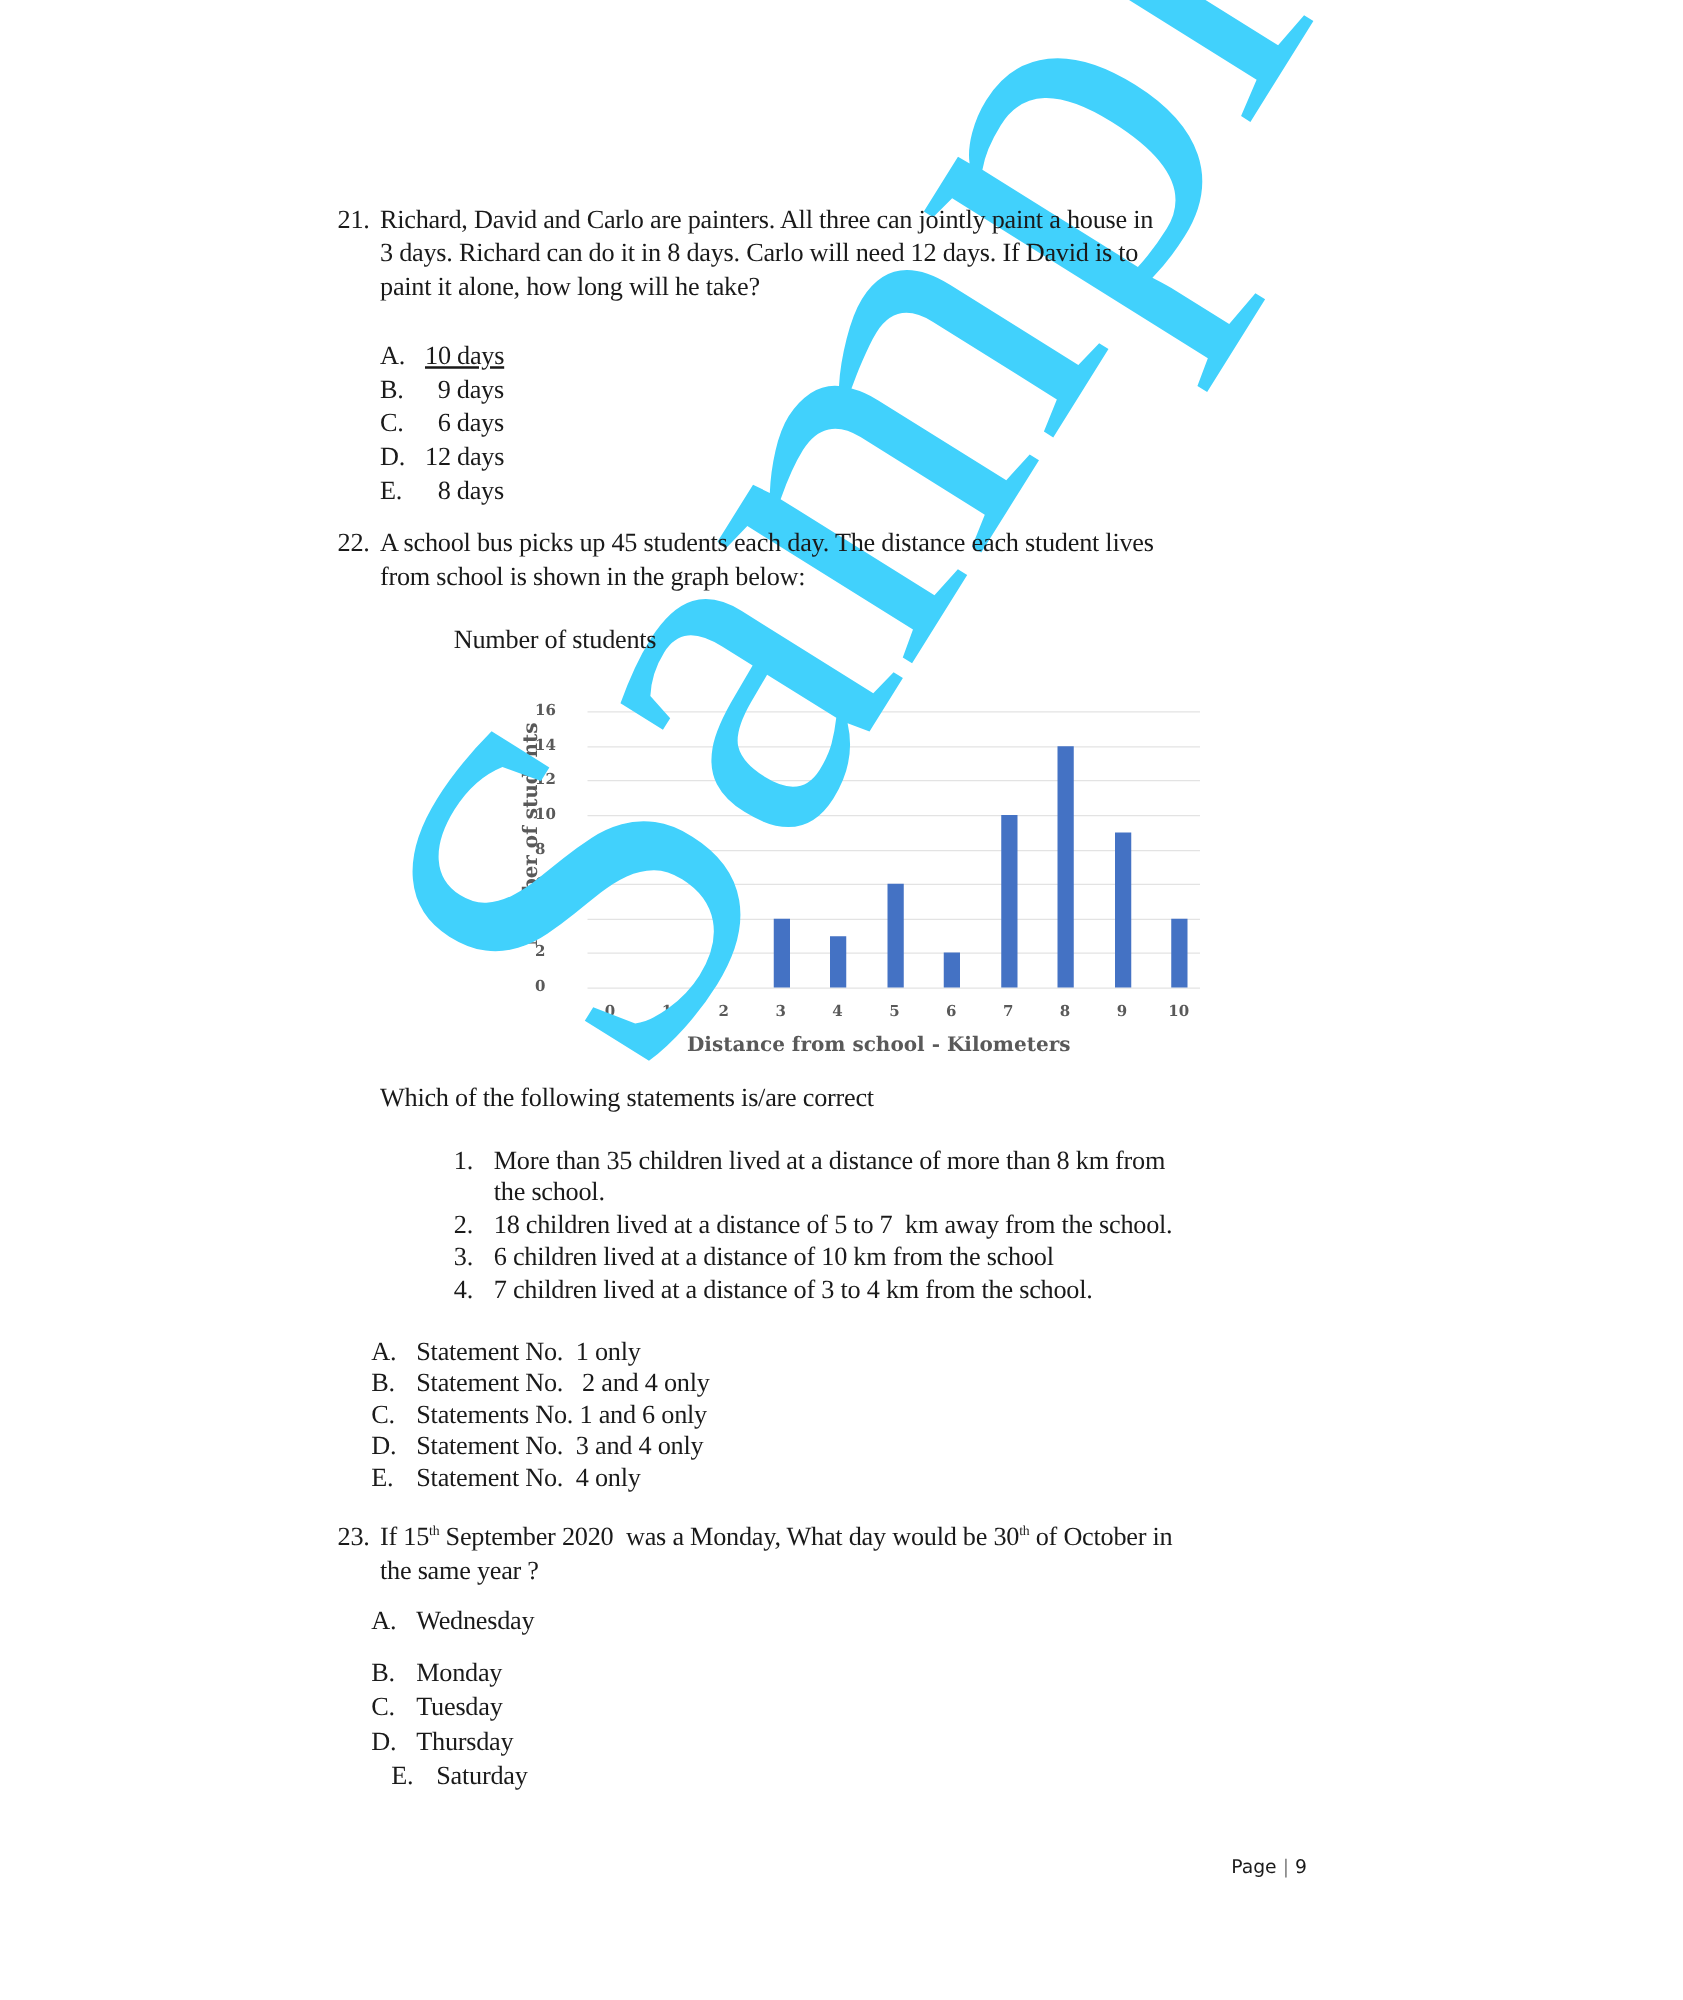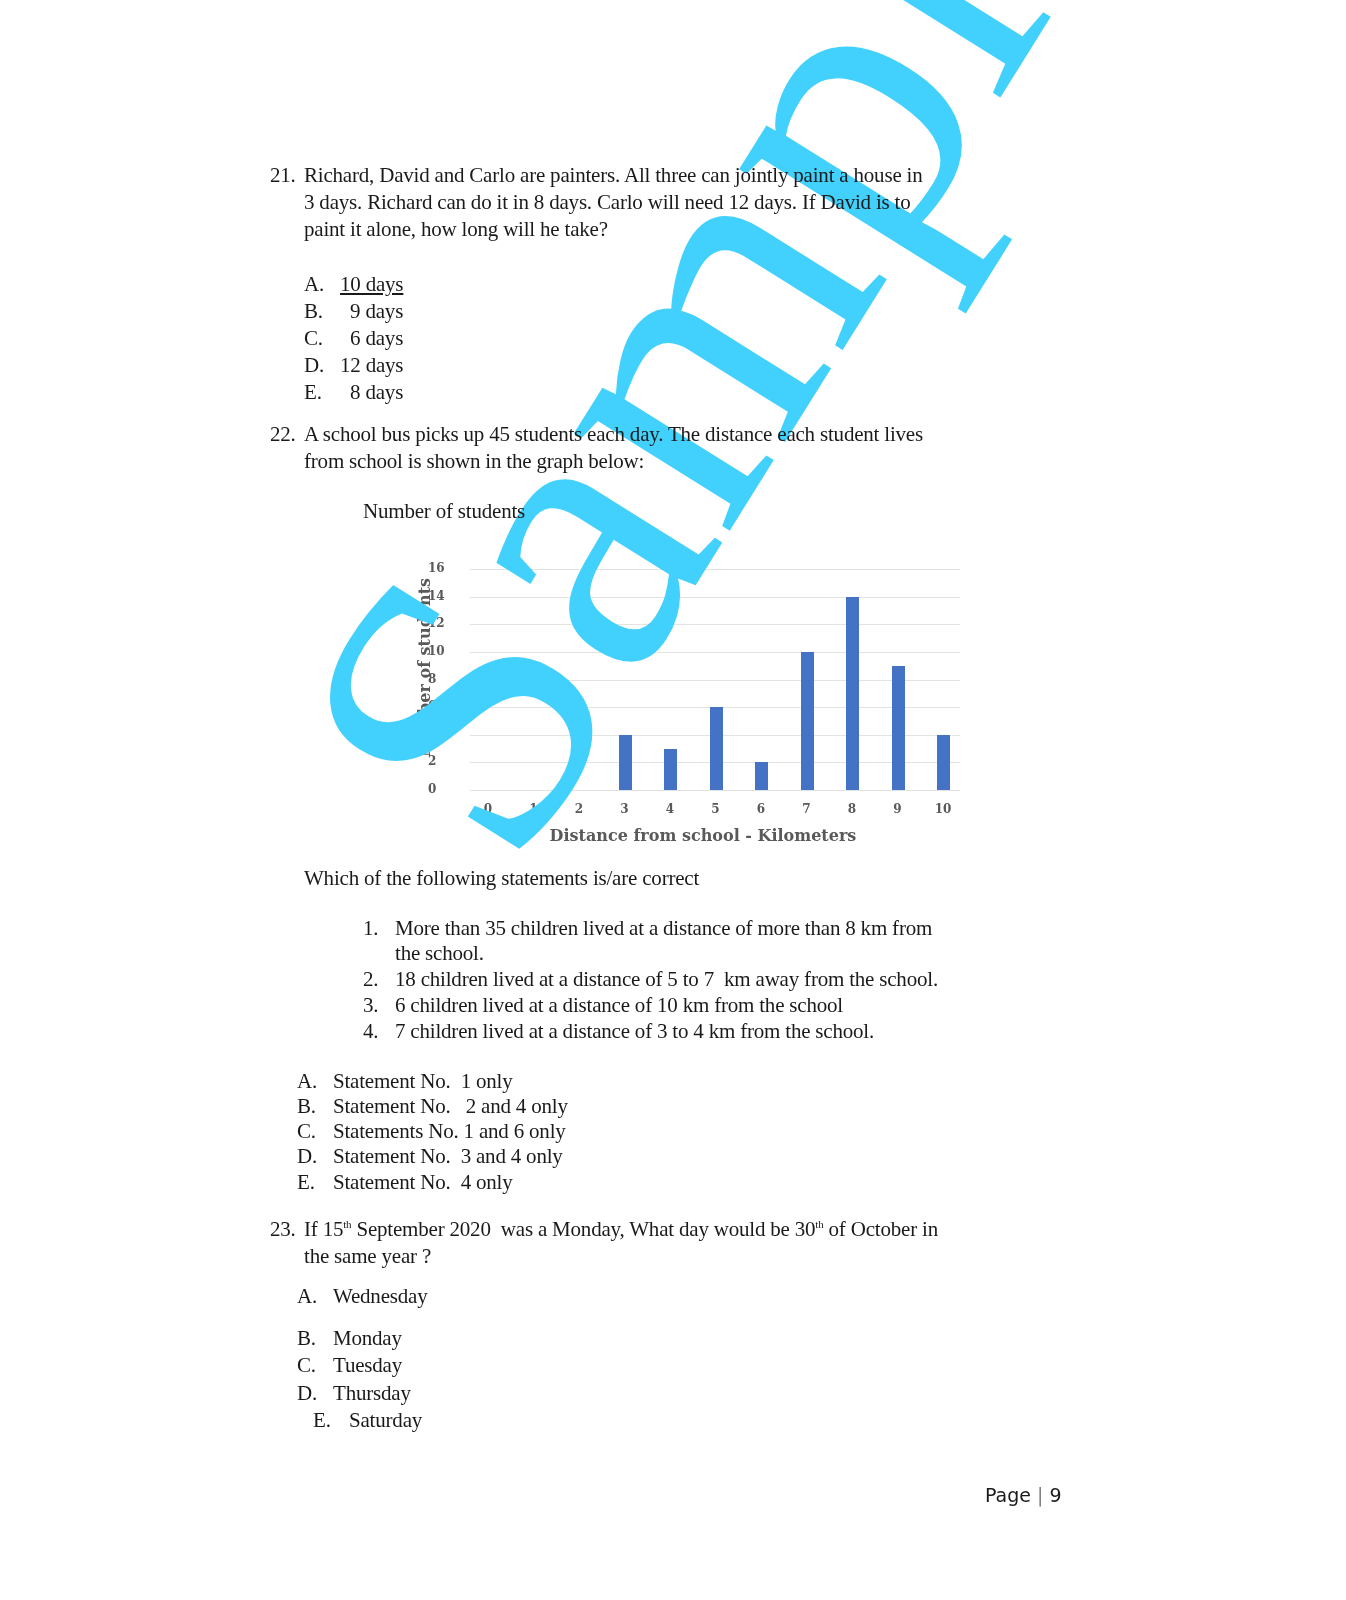--- a/index.html
+++ b/index.html
@@ -20,21 +20,21 @@
            font-family:"DejaVu Serif",serif; font-weight:bold; font-size:12px; color:#595959; }
   .xtick { position:absolute; top:262px; width:30px; margin-left:-15px; text-align:center;
            font-family:"DejaVu Serif",serif; font-weight:bold; font-size:12px; color:#595959; }
   .bar { position:absolute; width:13px; margin-left:-6px; background:#4472C4; }
   .ytitle { position:absolute; left:-86px; top:118px; width:220px; transform:rotate(-90deg);
             text-align:center; font-family:"DejaVu Serif",serif; font-weight:bold; font-size:16px; color:#595959; }
   .xtitle { position:absolute; left:70px; top:286px; width:466px; text-align:center;
             font-family:"DejaVu Serif",serif; font-weight:bold; font-size:16px; color:#595959; }
   .dash { position:absolute; left:264px; top:5px; width:7px; height:2px; background:#888; }
   .footer { position:absolute; left:985px; top:1484px; font-family:"DejaVu Sans","Liberation Sans",sans-serif;
-            font-size:19px; color:#1a1a1a; z-index:3; }
+            font-size:15px; color:#1a1a1a; z-index:3; }
   .footer .bar-sep { color:#7f7f7f; }
 </style>
 </head>
 <body>
 
 <div class="watermark">Sample</div>
 
 <div class="abs txt" style="left:270px;top:162px;">
   <span class="num">21.</span><span>Richard, David and Carlo are painters. All three can jointly paint a house in</span>
 </div>

